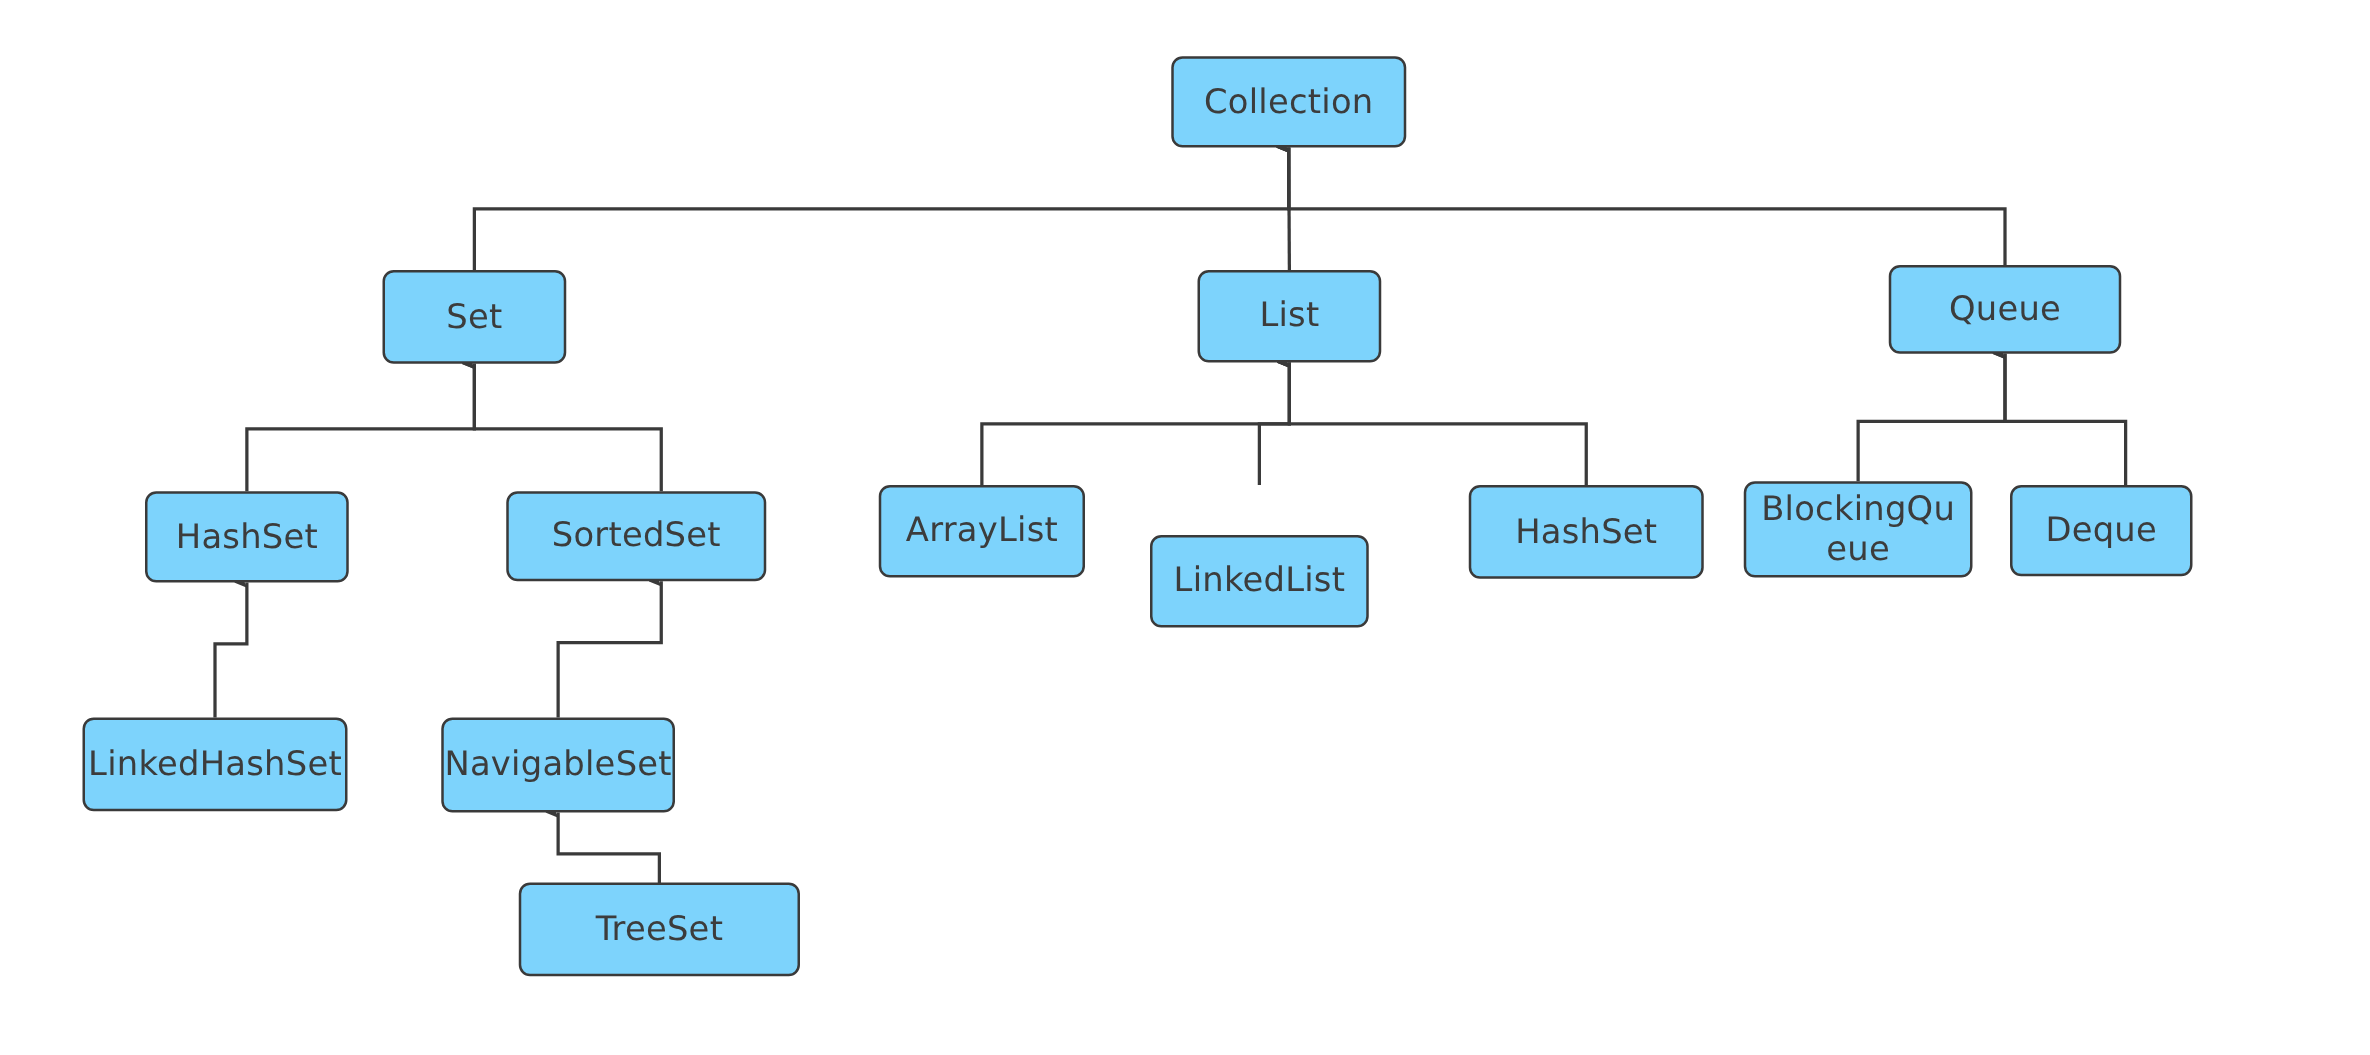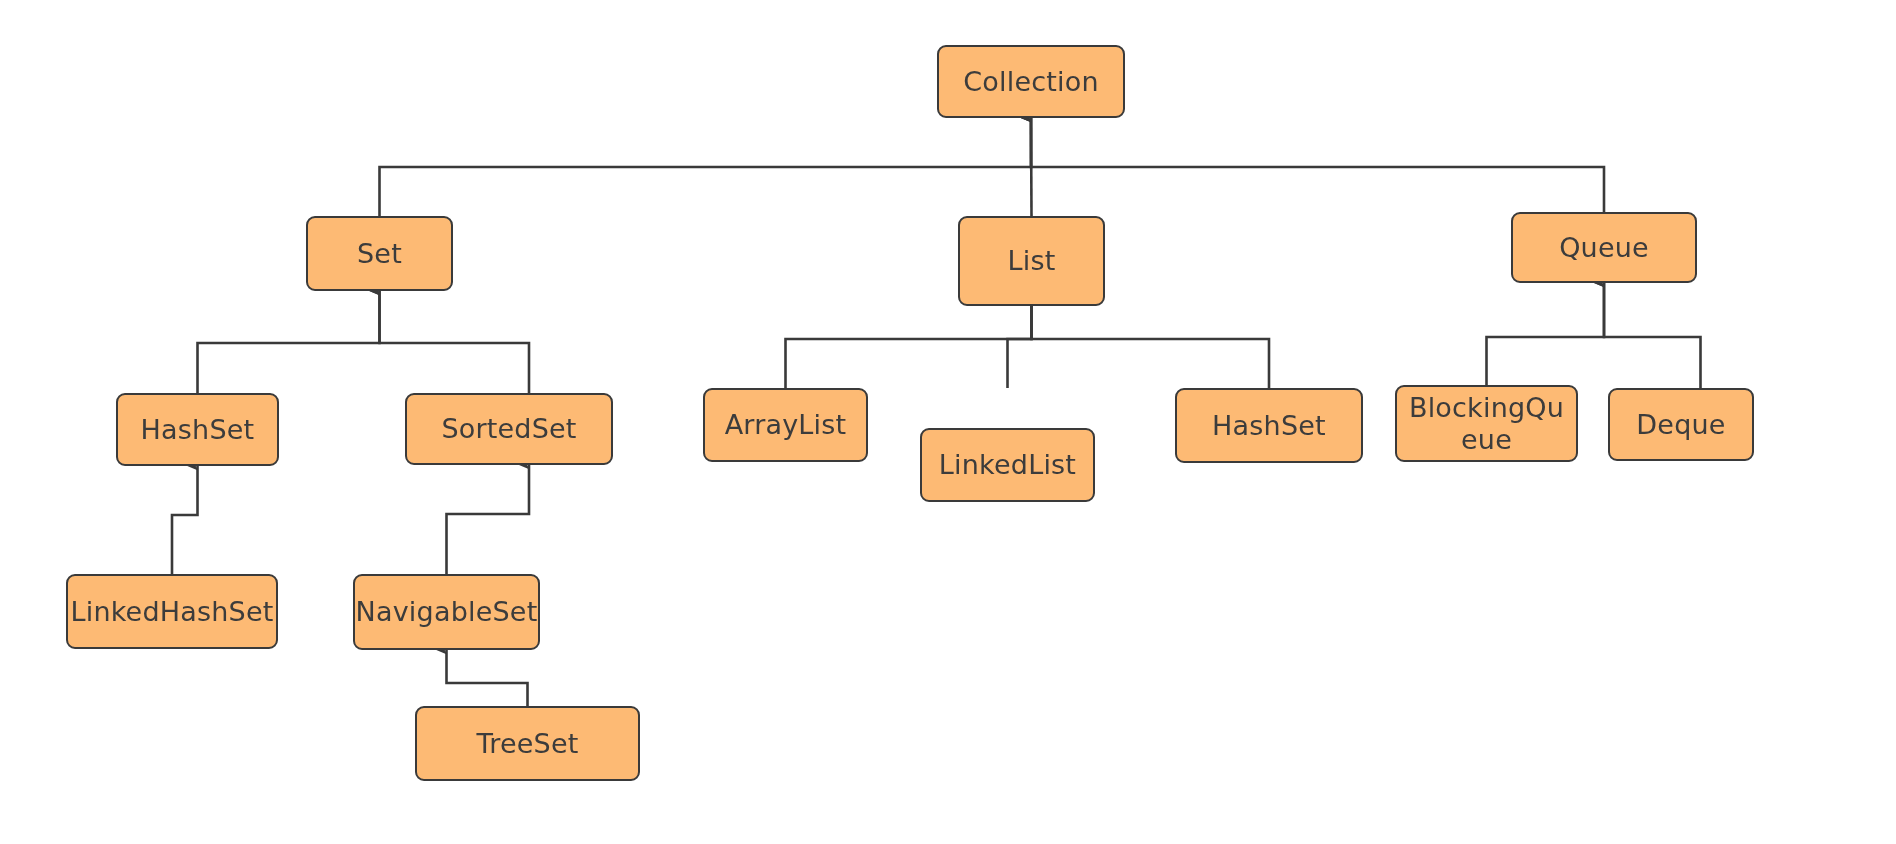--- a/index.html
+++ b/index.html
@@ -13,21 +13,21 @@
   #diagram-root{
     position:absolute;left:0;top:0;width:1896px;height:844px;
   }
   svg#edges{
     position:absolute;left:0;top:0;width:1896px;height:844px;
     pointer-events:none;
   }
   .node{
     position:absolute;
     box-sizing:border-box;
-    background:#fdba74;
+    background:#7dd3fc;
     border:2.5px solid #3a3a3a;
     border-radius:9px;
     display:flex;
     align-items:center;
     justify-content:center;
     text-align:center;
     color:#3c3c3c;
     font-size:27px;
     line-height:1.18;
     letter-spacing:0.2px;
@@ -63,21 +63,21 @@
         <path d="M527.5 723 L527.5 683 L446.5 683 L446.5 650" marker-end="url(#arrowhead)"></path>
       </g>
   </svg>
   <div id="node-layer">
       <div class="node" style="left: 937px; top: 45px; width: 188px; height: 73px;">
         <span>Collection</span>
       </div>
       <div class="node" style="left: 306px; top: 216px; width: 147px; height: 75px;">
         <span>Set</span>
       </div>
-      <div class="node" style="left: 958px; top: 216px; width: 147px; height: 90px;">
+      <div class="node" style="left: 958px; top: 216px; width: 147px; height: 74px;">
         <span>List</span>
       </div>
       <div class="node" style="left: 1511px; top: 212px; width: 186px; height: 71px;">
         <span>Queue</span>
       </div>
       <div class="node" style="left: 116px; top: 393px; width: 163px; height: 73px;">
         <span>HashSet</span>
       </div>
       <div class="node" style="left: 405px; top: 393px; width: 208px; height: 72px;">
         <span>SortedSet</span>

